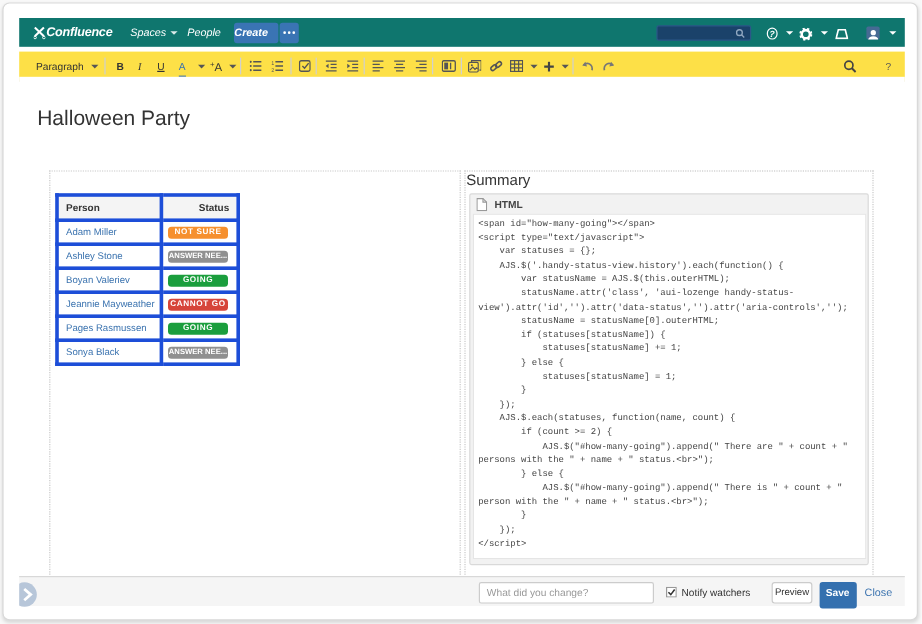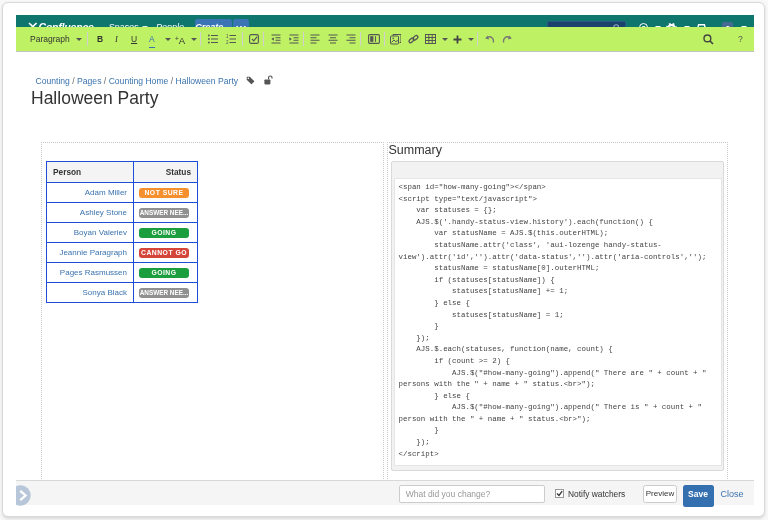--- a/index.html
+++ b/index.html
@@ -12,40 +12,40 @@
 .topnav { position:absolute; left:0; top:0; width:738px; height:24px; background:#0f766e; color:#fff;font-style:italic; }
 .logotext { position:absolute; left:22.5px; top:5px; font-size:10.5px; font-weight:bold; color:#fff; letter-spacing:-0.2px; line-height:14px; }
 .navitem { position:absolute; top:0; height:24px; line-height:24px; font-size:9px; color:#fff; }
 .caret { display:inline-block; width:0; height:0; border-left:3px solid transparent; border-right:3px solid transparent; border-top:3.5px solid #fff; vertical-align:middle; margin-left:3px; }
 .caret.dark { border-top-color:#555; }
 .btn-create { position:absolute; left:179.3px; top:4.4px; width:37px; height:16.5px; line-height:16.5px; background:#3a74b4; border-radius:2.5px; font-size:9px; font-weight:bold; color:#fff; }
 .btn-dots { position:absolute; left:217.3px; top:4.4px; width:16px; height:16.5px; background:#3a74b4; border-radius:2.5px; }
 .searchbox { position:absolute; left:531px; top:5.5px; width:79px; height:13.5px; background:#1a426a; border:1px solid #2b5788; border-radius:2px; }
 
 
-.toolbar { position:absolute; left:0; top:12px; width:738px; height:25px; background:#bef264; border-bottom:1px solid #c2c2c2; color:#444; }
+.toolbar { position:absolute; left:0; top:28px; width:738px; height:25px; background:#fde047; border-bottom:1px solid #c2c2c2; color:#444; }
 .tbi { position:absolute; top:0; height:24px; line-height:24px; font-size:8.5px; color:#333; }
 .sep { position:absolute; top:5px; height:14px; width:1px; background:#d0d0d0; }
 .ticon { position:absolute; top:7px; }
 
 
 .content { position:absolute; left:0; top:49px; width:738px; height:416px; background:#fff; }
 .breadcrumb { position:absolute; left:19.5px; top:11px; font-size:8.6px; color:#666; }
 .breadcrumb a { color:#3b73af; text-decoration:none; }
 .pagetitle { position:absolute; left:15px; top:24px; font-size:17.5px; color:#333; }
 
 .panel { position:absolute; top:62px; height:349px; border:1px dotted #c9c9c9;margin-top:16px; }
 .panel.left { left:25px; width:343px; }
 .panel.right { left:370.5px; width:341.5px; }
 
 
 table.people { position:absolute; left:4px; top:18px; border-collapse:collapse; font-size:8px; table-layout:fixed; width:151px; }
-table.people th, table.people td { border:1px solid #1d4ed8; padding:0 6px; height:20px; text-align:left; font-weight:normal; white-space:nowrap; overflow:hidden; }
+table.people th, table.people td { border:3px solid #1d4ed8; padding:0 6px; height:20px; text-align:left; font-weight:normal; white-space:nowrap; overflow:hidden; }
 table.people th { background:#f4f4f4; font-weight:bold; color:#333; height:21px; font-size:8.3px; }
-table.people td.name { color:#3b73af;text-align:right; }
+table.people td.name { color:#3b73af; }
 table.people td.st { text-align:center; padding:0; }
 .loz { display:inline-block; position:relative; left:-1.5px; width:50px; height:10px; line-height:10.5px; border-radius:3px; color:#fff; font-size:6.8px; font-weight:bold; text-align:center; letter-spacing:0.5px; vertical-align:middle; white-space:nowrap; overflow:hidden; }
 .loz.orange { background:#f6902e; }
 .loz.gray { background:#909090; letter-spacing:0px; font-size:6.4px; }
 .loz.green { background:#1b9e3d; }
 .loz.red { background:#d6453a; }
 
 
 .summary { position:absolute; left:1px; top:-0.5px; font-size:12.5px; color:#333; }
 .macro { position:absolute; left:3.5px; top:17.5px; width:333px; height:310px; background:#f2f2f2; border:1px solid #d9d9d9; border-radius:2px; }
@@ -226,30 +226,20 @@
     </svg>
 
     <svg class="ticon" style="left:687px;top:7px" width="11" height="11" viewBox="0 0 11 11">
       <circle cx="4.4" cy="4.4" r="3.4" stroke="#444" stroke-width="1.4" fill="none"></circle>
       <path d="M6.9 6.9 L10 10" stroke="#444" stroke-width="1.6"></path>
     </svg>
     <div class="tbi" style="left:722px;color:#555;">?</div>
   </div>
 
   <div class="content">
-    <div class="breadcrumb"><a>Counting</a> / <a>Pages</a> / <a>Counting Home</a> / <a>Halloween Party</a>
-      <svg width="9" height="9" viewBox="0 0 10 10" style="vertical-align:-1px;margin-left:6px;">
-        <path d="M0.8 4.2 L0.8 1.2 Q0.8 0.8 1.2 0.8 L4.2 0.8 L9 5.6 Q9.4 6 9 6.4 L6.4 9 Q6 9.4 5.6 9 Z" fill="#555"></path>
-        <circle cx="2.6" cy="2.6" r="0.9" fill="#fff"></circle>
-      </svg>
-      <svg width="9" height="10" viewBox="0 0 9 10" style="vertical-align:-1px;margin-left:6px;">
-        <rect x="0.4" y="4.4" width="6" height="5" rx="0.8" fill="#555"></rect>
-        <path d="M4.6 4.2 V2.6 Q4.6 1 6.3 1 Q8 1 8 2.6 V3.6" fill="none" stroke="#555" stroke-width="1.2"></path>
-      </svg>
-    </div>
     <div class="pagetitle">Halloween Party</div>
 
     <div class="panel left">
       <table class="people">
         <tbody>
               <tr>
                 <th style="width:87px;">Person</th>
                 <th style="width:64px;text-align:right;">Status</th>
               </tr>
         <tr>
@@ -258,38 +248,45 @@
               </tr>
         <tr>
                 <td class="name">Ashley Stone</td>
                 <td class="st"><span class="loz gray">ANSWER NEE...</span></td>
               </tr>
         <tr>
                 <td class="name">Boyan Valeriev</td>
                 <td class="st"><span class="loz green">GOING</span></td>
               </tr>
         <tr>
-                <td class="name">Jeannie Paragraph</td>
+                <td class="name">Jeannie Mayweather</td>
                 <td class="st"><span class="loz red">CANNOT GO</span></td>
               </tr>
         <tr>
                 <td class="name">Pages Rasmussen</td>
                 <td class="st"><span class="loz green">GOING</span></td>
               </tr>
         <tr>
                 <td class="name">Sonya Black</td>
                 <td class="st"><span class="loz gray">ANSWER NEE...</span></td>
               </tr>
       </tbody>
           </table>
     </div>
 
     <div class="panel right">
       <div class="summary">Summary</div>
       <div class="macro">
+        <div class="macrohead">
+          <svg width="9" height="11" viewBox="0 0 9 11" style="position:absolute;left:5px;top:3px;">
+            <path d="M0.5 0.5 h5 l3 3 v7 h-8 Z" fill="#fff" stroke="#999" stroke-width="1"></path>
+            <path d="M5.5 0.5 v3 h3" fill="none" stroke="#999" stroke-width="1"></path>
+          </svg>
+          <span style="position:absolute;left:20px;">HTML</span>
+        </div>
         <div class="macrobody">
 <pre class="code">&lt;span id="how-many-going"&gt;&lt;/span&gt;
 &lt;script type="text/javascript"&gt;
     var statuses = {};
     AJS.$('.handy-status-view.history').each(function() {
         var statusName = AJS.$(this.outerHTML);
         statusName.attr('class', 'aui-lozenge handy-status-
 view').attr('id','').attr('data-status','').attr('aria-controls','');
         statusName = statusName[0].outerHTML;
         if (statuses[statusName]) {

